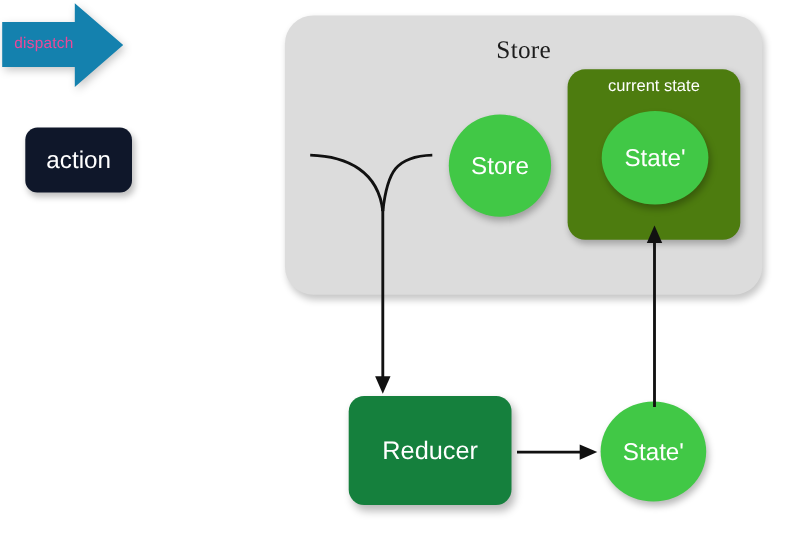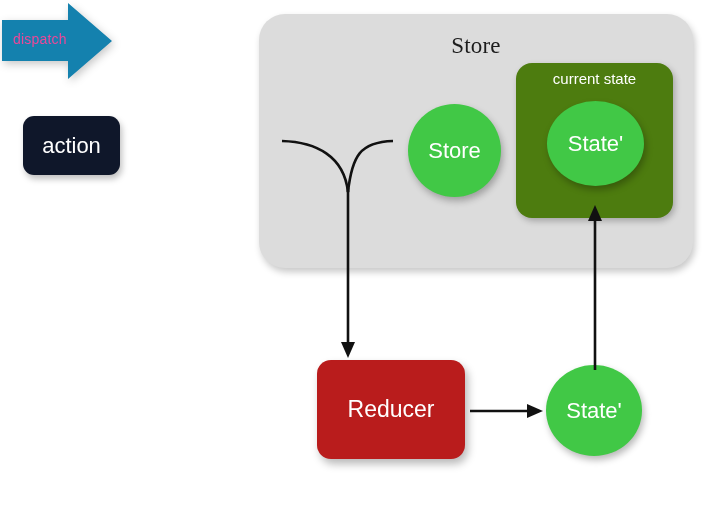--- a/index.html
+++ b/index.html
@@ -130,21 +130,21 @@
     height: 91px;
     font-size: 22px;
   }
 
   
   #reducer-box {
     left: 317px;
     top: 360px;
     width: 148px;
     height: 99px;
-    background: #b91c1c;
+    background: #15803d;
     border-radius: 14px;
     box-shadow: 3px 5px 8px rgba(0,0,0,0.28);
     color: #ffffff;
     font-size: 23px;
   }
 
   
   #connectors {
     position: absolute;
     left: 0;

